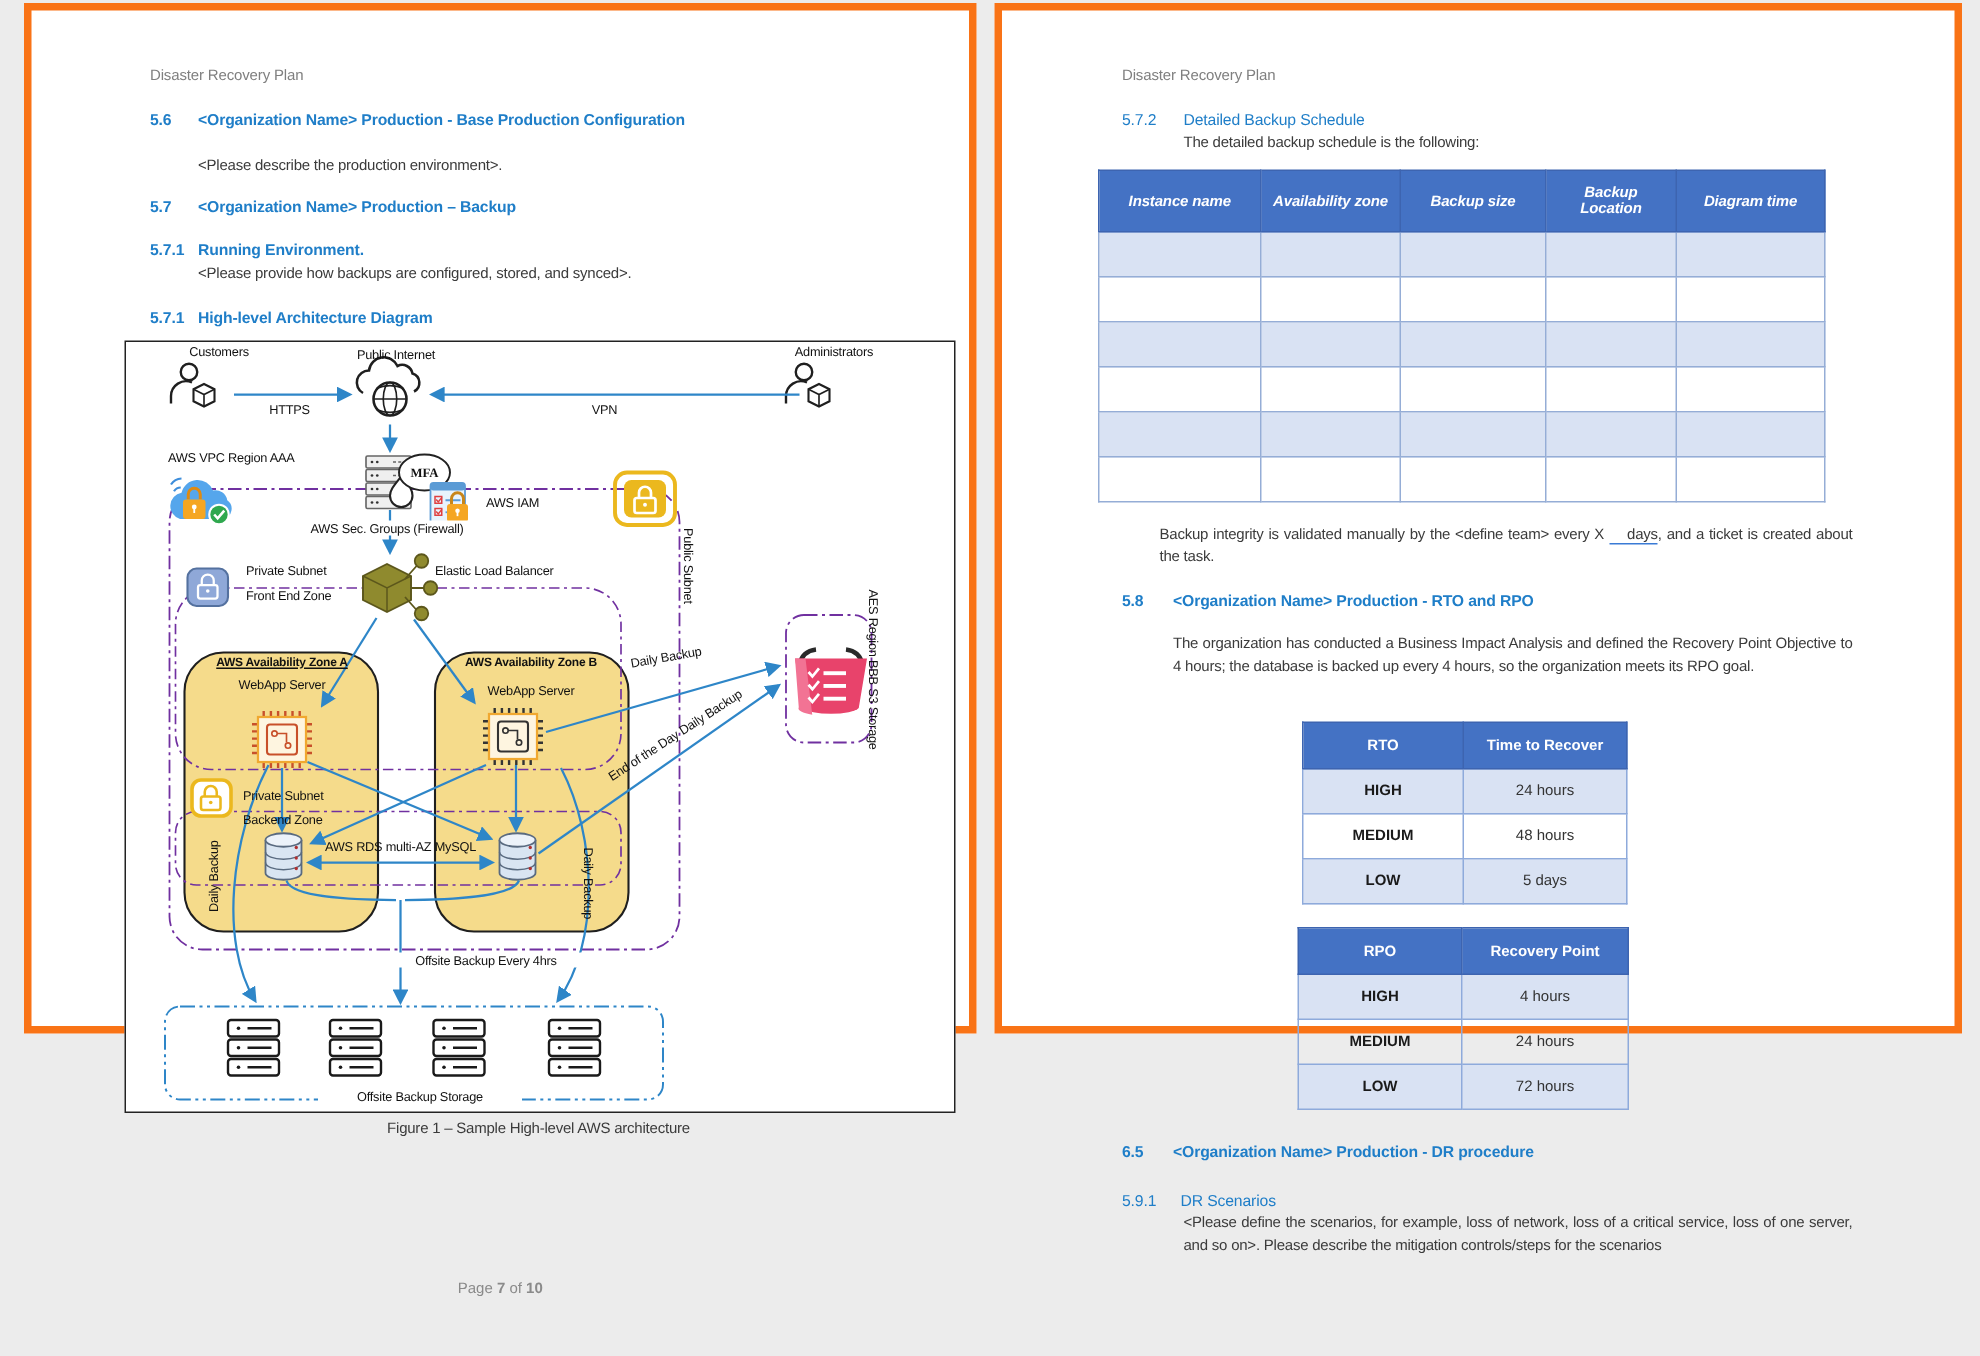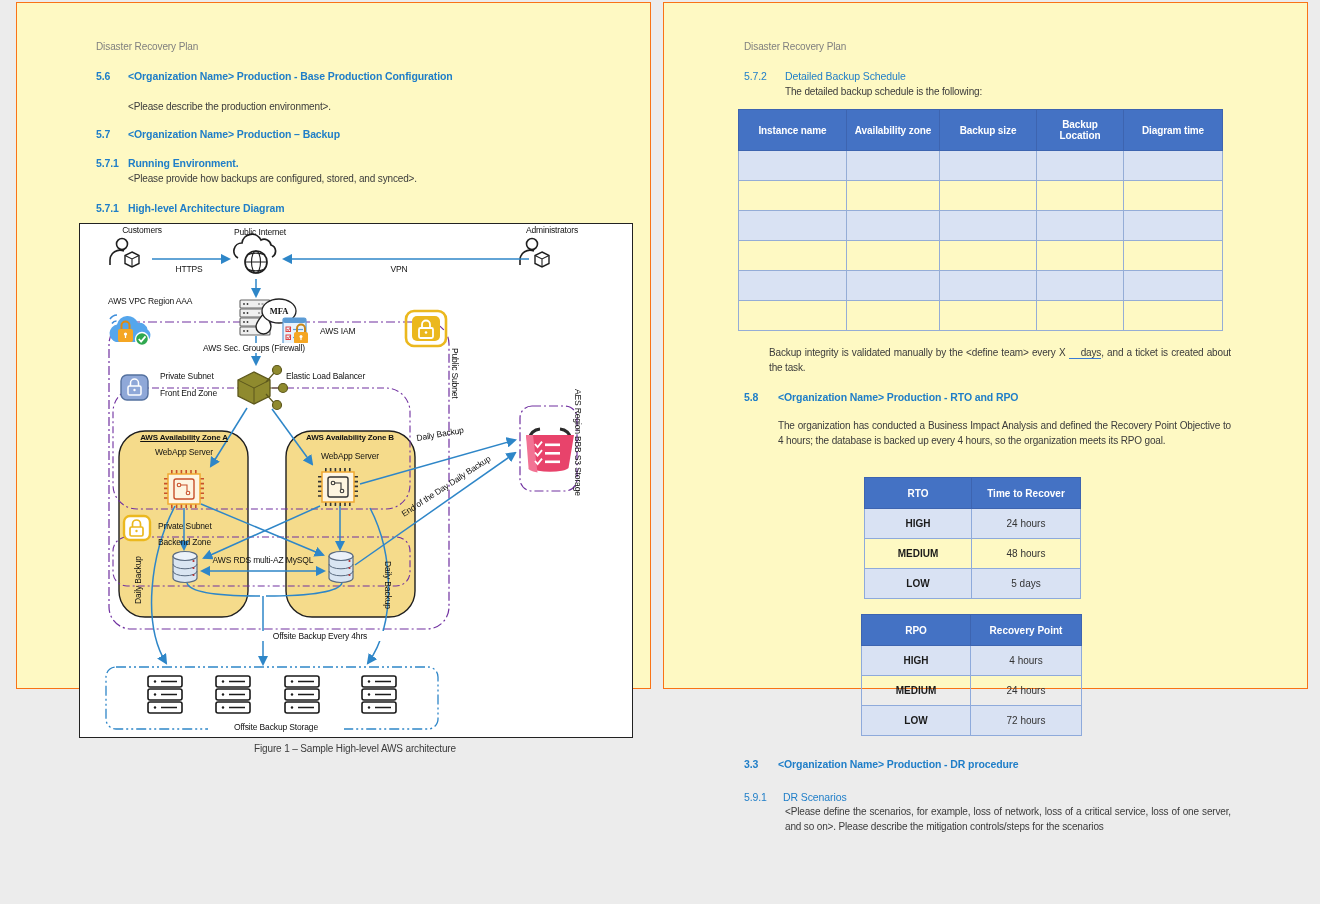--- a/index.html
+++ b/index.html
@@ -1,18 +1,18 @@
 <!DOCTYPE html>
 <html><head>
 <meta charset="utf-8">
 <style>
   html,body{margin:0;padding:0;}
   body{width:1320px;height:904px;overflow:hidden;background:#ececec;
        font-family:"Liberation Sans","DejaVu Sans",sans-serif;position:relative;}
-  .page{position:absolute;top:2px;height:687px;background:#fef9c3;border:1px solid #f97316;box-sizing:border-box;}
+  .page{position:absolute;top:2px;height:687px;background:#ffffff;border:5px solid #f97316;box-sizing:border-box;}
   #page1{left:16px;width:635px;}
   #page2{left:663px;width:645px;}
   .hdr{position:absolute;color:#7f7f7f;font-size:10px;letter-spacing:-0.1px;}
   .h2,.h3{position:absolute;display:flex;color:#1f7ec8;font-size:10.5px;letter-spacing:-0.1px;}
   .h2{font-weight:bold;}
   .h3b{font-weight:bold;}
   .num{flex:0 0 auto;}
   .body-t{position:absolute;color:#3b3b3b;font-size:10px;line-height:14.5px;letter-spacing:-0.15px;}
   .just{text-align:justify;}
   .foot{position:absolute;left:0;width:100%;top:847px;text-align:center;color:#8a8a8a;font-size:10px;}
@@ -316,32 +316,35 @@
     <div class="dl" style="left:78px;top:313px;">Backend Zone</div>
     <div class="dl dlc" style="left:126px;top:331px;width:114px;">AWS RDS multi-AZ MySQL</div>
     <div class="dl" style="left:53px;top:380px;width:50px;transform:rotate(-90deg);transform-origin:0 0;">Daily Backup</div>
     <div class="dl" style="left:313px;top:337px;width:50px;transform:rotate(90deg);transform-origin:0 0;">Daily Backup</div>
     <div class="dl dlc wbg" style="left:172px;top:407px;width:136px;">Offsite Backup Every 4hrs</div>
     <div class="dl dlc wbg" style="left:128px;top:498px;width:136px;">Offsite Backup Storage</div>
   </div>
 
   <div class="caption" style="left:62px;top:740px;width:552px;">Figure 1 – Sample High-level AWS architecture</div>
 
+  <div class="foot">
+    <span>Page</span>&nbsp;<b>7</b>&nbsp;<span>of</span>&nbsp;<b>10</b>
+  </div>
 </div>
 
 <div class="page" id="page2">
   <div class="hdr" style="left:80px;top:38px;">Disaster Recovery Plan</div>
 
   <div class="h3" style="left:80px;top:67px;">
     <span class="num" style="width:41px;">5.7.2</span>
     <span>Detailed Backup Schedule</span>
   </div>
   <div class="body-t" style="left:121px;top:82px;width:446px;">The detailed backup schedule is the following:</div>
 
-  <table class="btable" style="left:74px;top:106px;width:484px;">
+  <table class="btable" style="left:64px;top:106px;width:484px;font-style:italic;">
     <colgroup>
         <col style="width:108px">
         <col style="width:93px">
         <col style="width:97px">
         <col style="width:87px">
         <col style="width:99px">
       </colgroup>
     <thead>
       <tr>
         <th>Instance name</th>
@@ -455,21 +458,21 @@
           <td>24 hours</td>
         </tr>
       <tr>
           <td>LOW</td>
           <td>72 hours</td>
         </tr>
     </tbody>
   </table>
 
   <div class="h2" style="left:80px;top:755px;">
-    <span class="num" style="width:34px;">3.3</span>
+    <span class="num" style="width:34px;">6.5</span>
     <span>&lt;Organization Name&gt; Production - DR procedure</span>
   </div>
   <div class="h3" style="left:80px;top:788px;">
     <span class="num" style="width:39px;">5.9.1</span>
     <span>DR Scenarios</span>
   </div>
   <div class="body-t just" style="left:121px;top:802px;width:446px;">&lt;Please define the scenarios, for example, loss of network, loss of a critical service, loss of one server, and so on&gt;. Please describe the mitigation controls/steps for the scenarios</div>
 
 </div>
 

